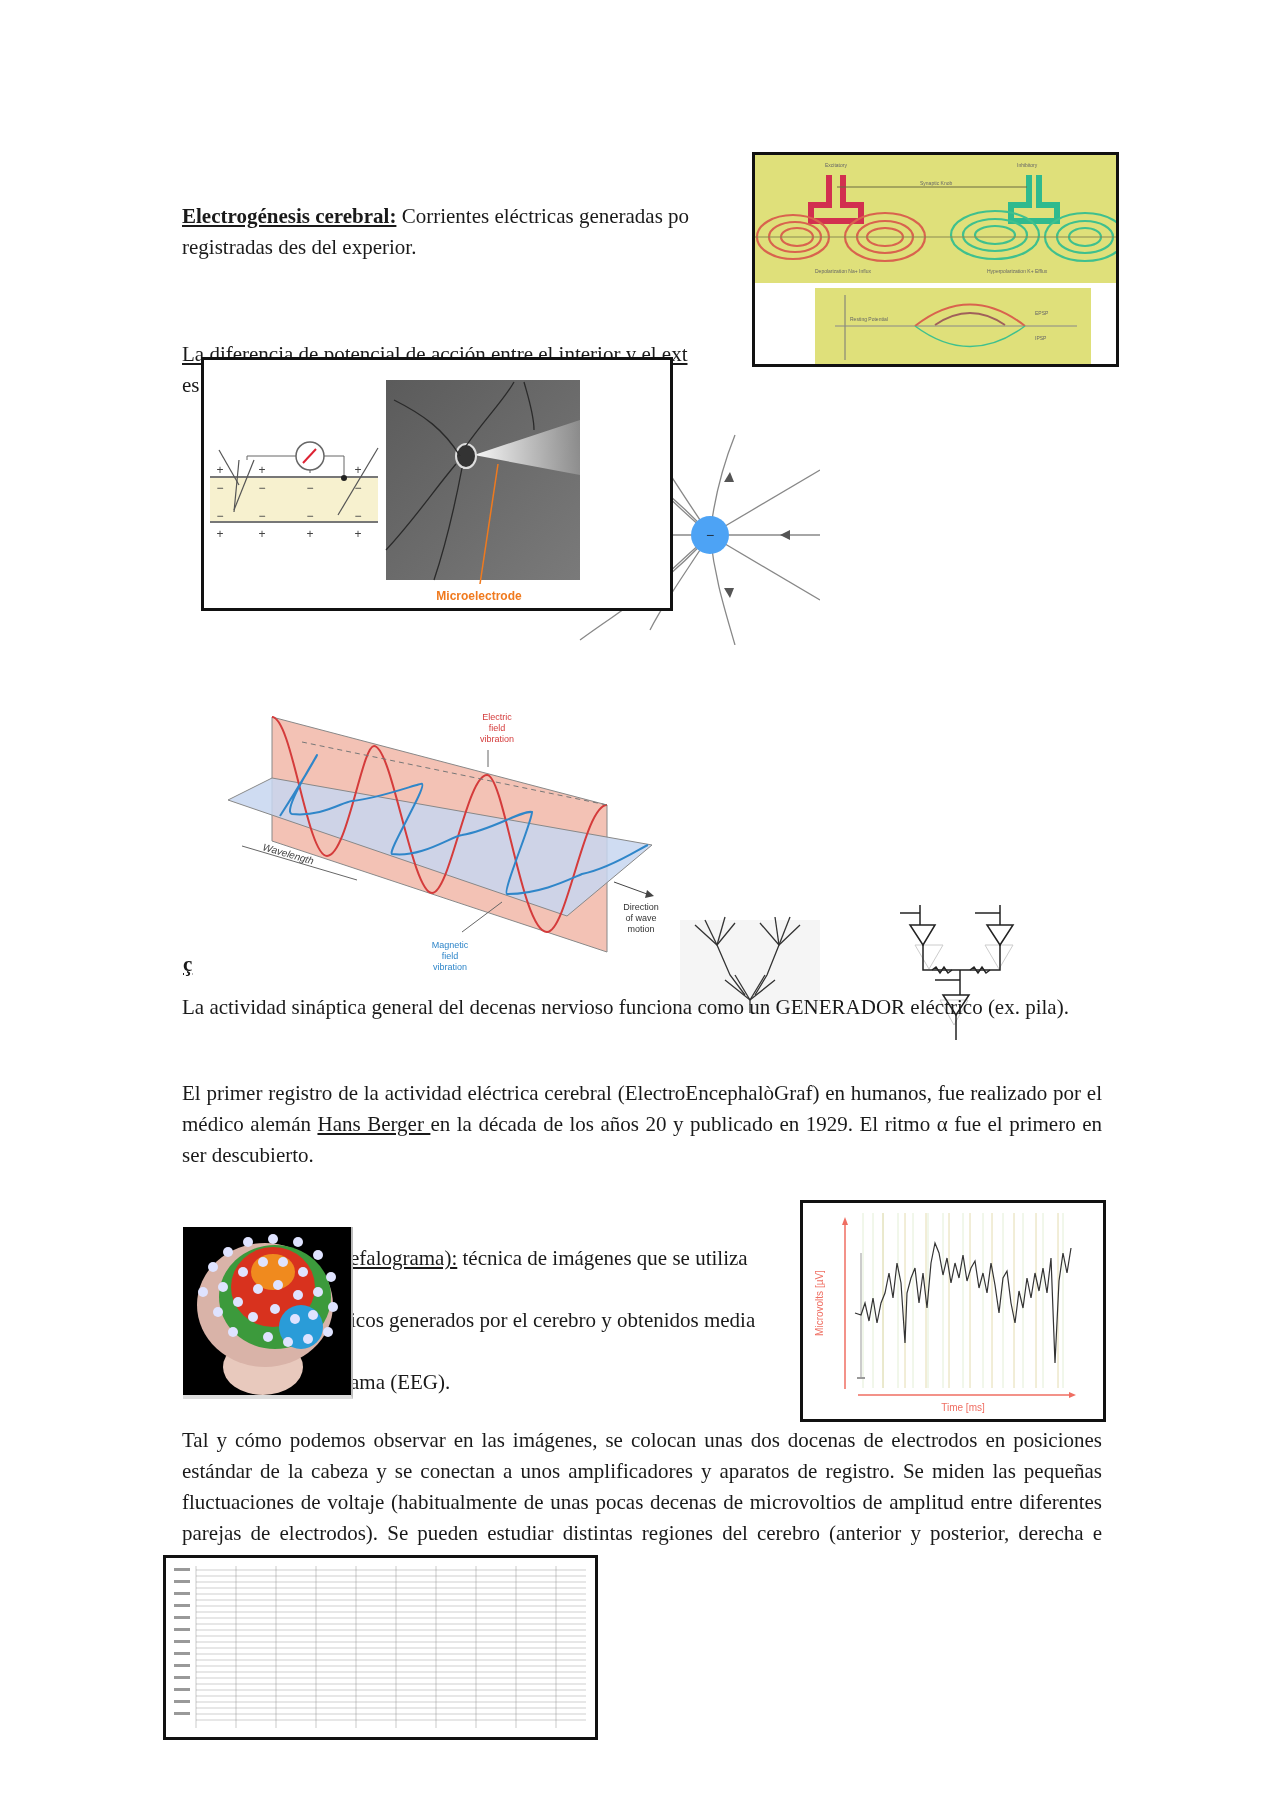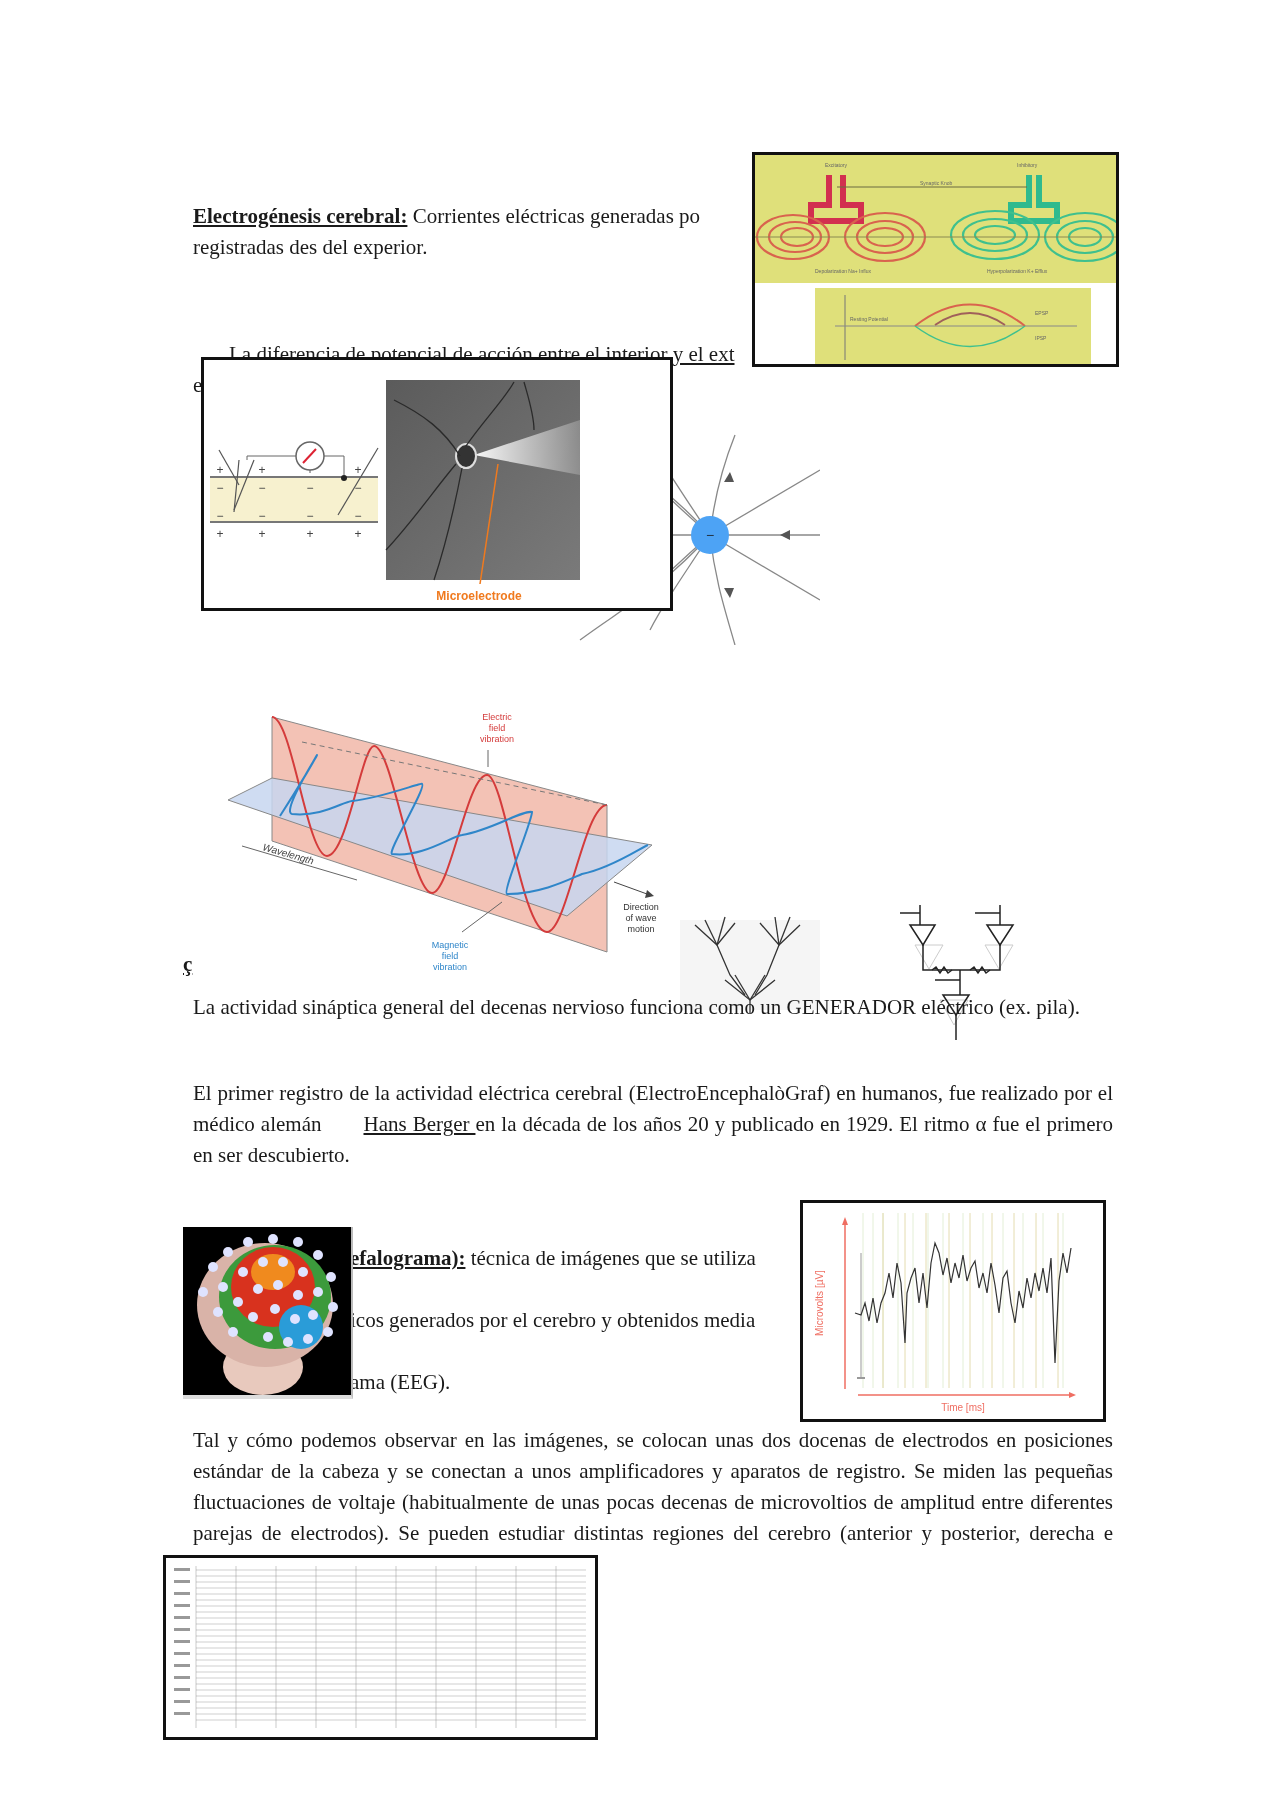--- a/index.html
+++ b/index.html
@@ -1,21 +1,21 @@
 <!DOCTYPE html>
 <html><head>
 <meta charset="utf-8">
 <style>
   html, body { margin: 0; padding: 0; background: #ffffff; }
   body { width: 1280px; height: 1811px; position: relative; overflow: hidden;
          font-family: "Liberation Serif", "DejaVu Serif", serif; color: #1a1a1a; }
   .abs { position: absolute; }
-  .p { position: absolute; left: 193px; width: 920px; font-size: 21px; line-height: 31px; text-align: justify; }
+  .p { position: absolute; left: 182px; width: 920px; font-size: 21px; line-height: 31px; text-align: justify; }
   .p span.b { font-weight: bold; text-decoration: underline; }
-  .p span.u { text-decoration: underline; margin-left: 36px; }
+  .p span.u { text-decoration: underline; }
   .frame { position: absolute; border: 3px solid #111; background: #fff; box-sizing: border-box; overflow: hidden; }
   svg text { font-family: "Liberation Sans", "DejaVu Sans", sans-serif; }
 </style>
 </head>
 <body>
 
 <div class="p" style="top:201px;">
   <span class="b">Electrogénesis cerebral:</span><span> Corrientes eléctricas generadas po</span><br>
   <span>registradas des del experior.</span>
 </div>
@@ -226,21 +226,21 @@
 
 <div class="abs" style="left:183px; top:952px; font-size:21px; font-weight:bold; text-decoration:underline;">ç</div>
 
 <div class="p" style="top:992px;">La  actividad sináptica general del decenas nervioso funciona como un GENERADOR eléctrico (ex. pila).</div>
 
 <div class="p" style="top:1078px;">
   <span>El primer registro de la actividad eléctrica cerebral (ElectroEncephalòGraf) en humanos, fue realizado por el médico alemán </span><span class="u">Hans Berger </span><span>en la década de los años 20 y publicado en 1929. El ritmo α fue el primero en ser descubierto.</span>
 </div>
 
 <div class="abs" style="left:350px; top:1243px; width:455px; font-size:21px; line-height:31px; white-space:nowrap; overflow:hidden;">
-  <span style="font-weight:bold; text-decoration:underline;">efalograma):</span><span> técnica de imágenes que se utiliza</span><br>
+  <span style="font-weight:normal; text-decoration:underline;">efalograma):</span><span> técnica de imágenes que se utiliza</span><br>
   <br>
   <span>icos generados por el cerebro y obtenidos media</span><br>
   <br>
   <span>ama (EEG).</span>
 </div>
 
 <div class="abs" style="left:183px; top:1227px; width:168px; height:168px; background:#000; border-bottom:4px solid #ddd; border-right:2px solid #bbb;">
   <svg width="168" height="168" viewBox="0 0 168 168">
     <ellipse cx="80" cy="140" rx="40" ry="28" fill="#e8c9bd"></ellipse>
     <ellipse cx="82" cy="78" rx="68" ry="62" fill="#d9b3a8"></ellipse>

